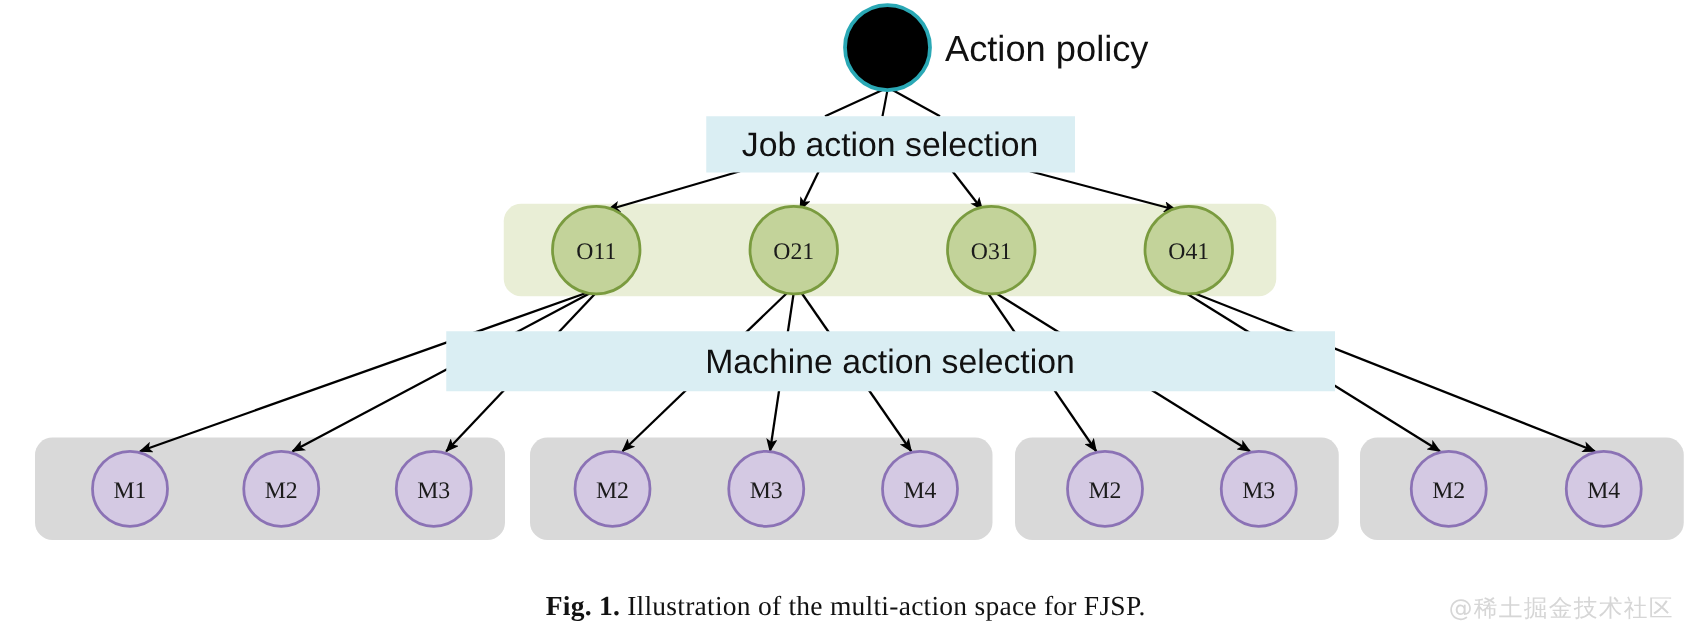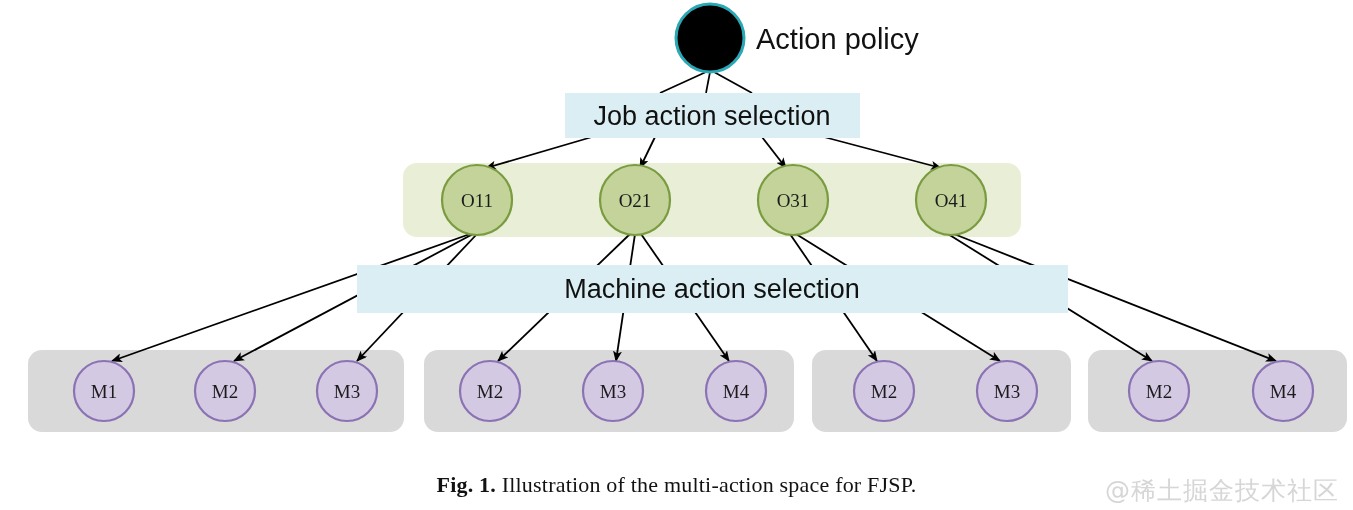--- a/index.html
+++ b/index.html
@@ -55,21 +55,21 @@
     letter-spacing: 0.2px;
   }
   .caption .fig-no {
     font-weight: bold;
   }
   .watermark {
     position: absolute;
     right: 14px;
     top: 474px;
     font-family: "DejaVu Sans", sans-serif;
-    font-size: 25px;
+    font-size: 19px;
     color: #d6d6d6;
     letter-spacing: 1px;
     user-select: none;
     margin-left: 44px;
   }
 </style>
 </head>
 <body>
 
 <div id="figure">

